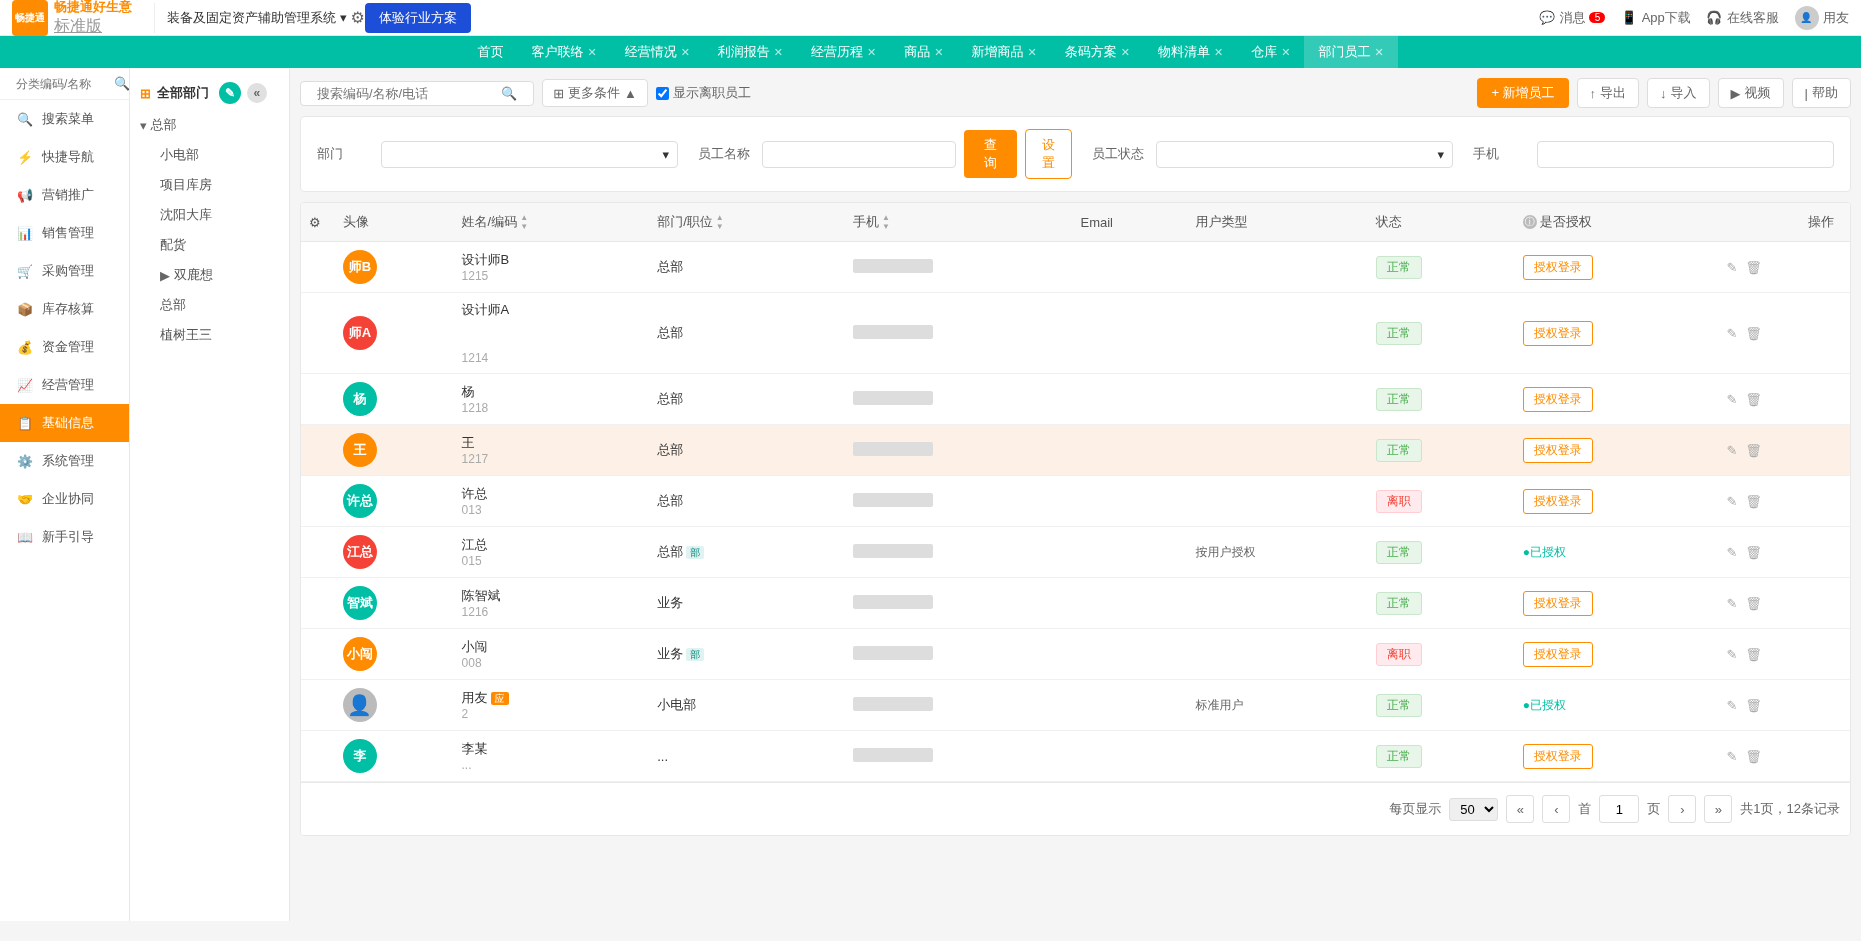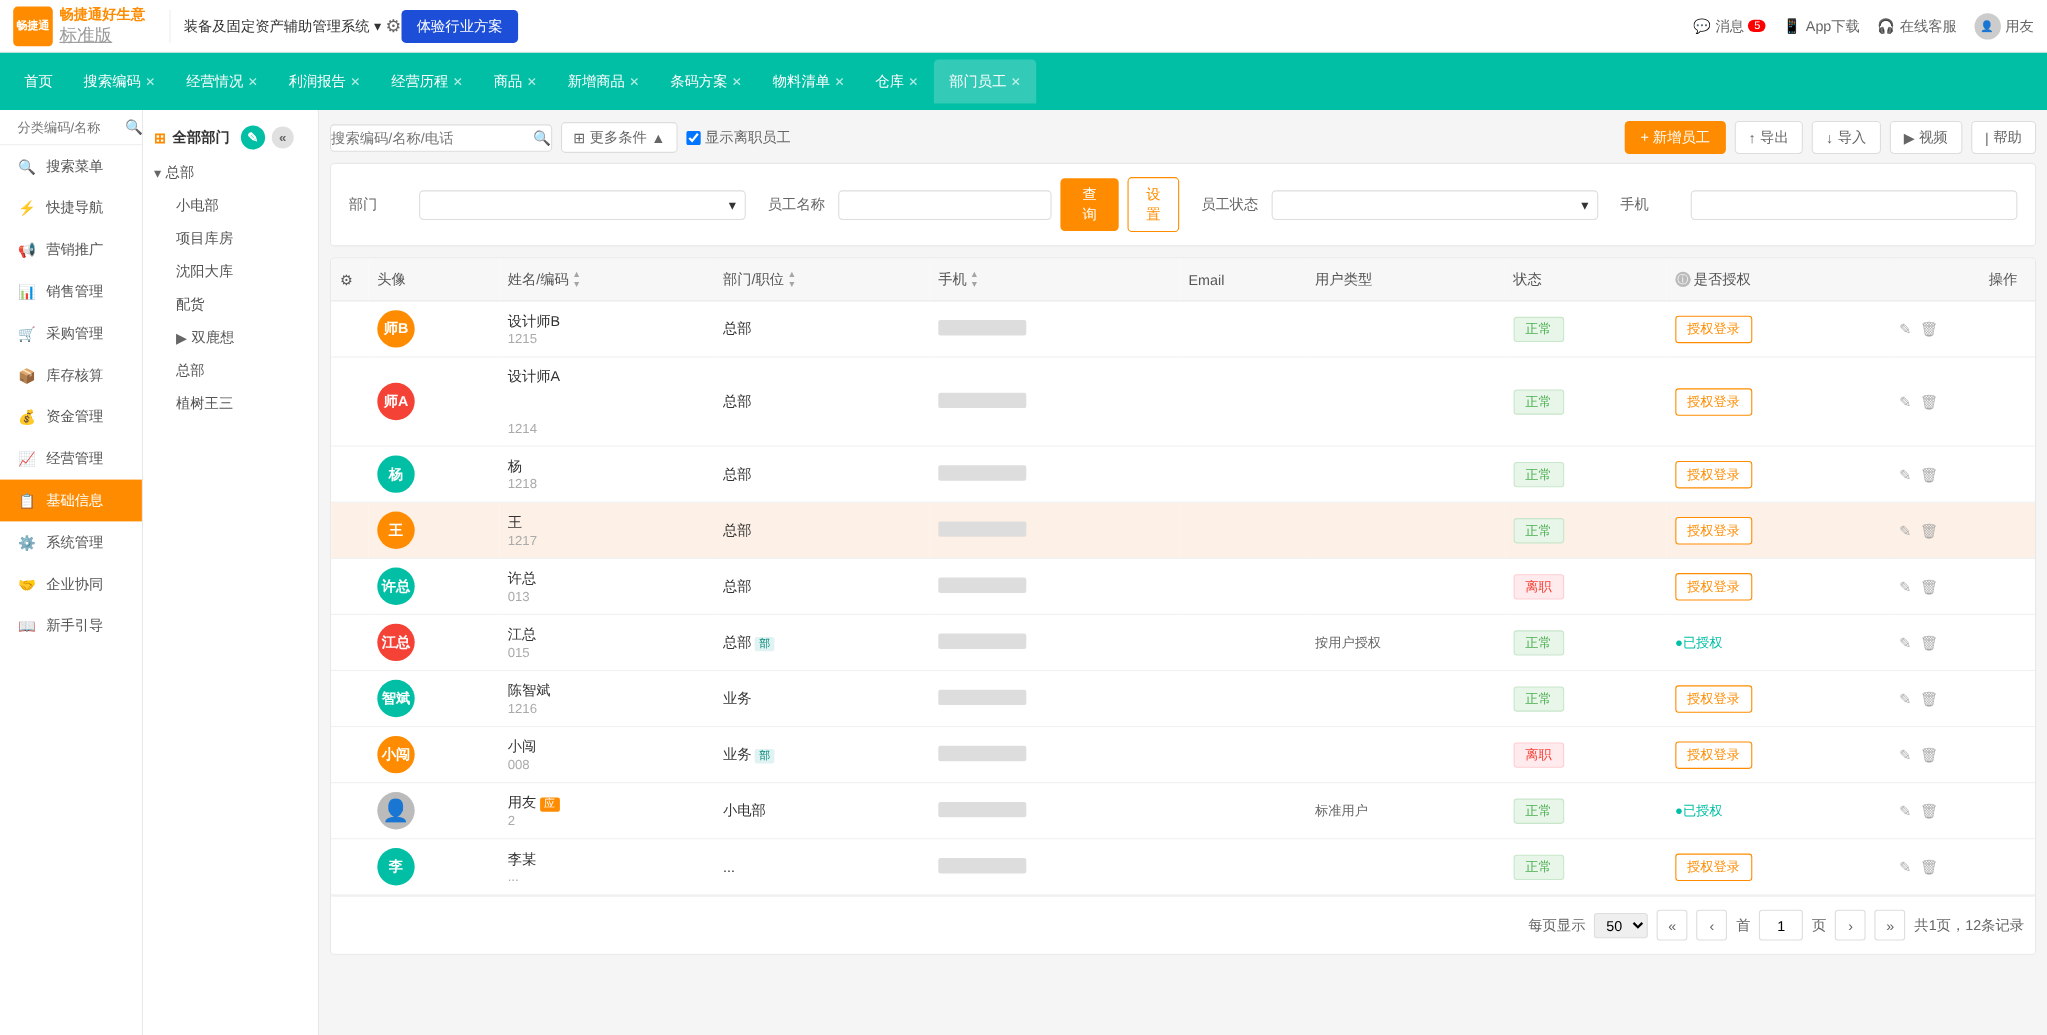--- a/index.html
+++ b/index.html
@@ -1,32 +1,32 @@
 <!DOCTYPE html>
 <html><head>
   <meta charset="utf-8">
   <style>
     * { box-sizing: border-box; margin: 0; padding: 0; }
     body { font-family: 'Microsoft YaHei', sans-serif; font-size: 13px; background: #f5f5f5; color: #333; }
 
     
-    .top-bar { display: flex; align-items: center; background: #fff; height: 48px; padding: 0 12px; border-bottom: 1px solid #e8e8e8; }
+    .top-bar { display: flex; align-items: center; background: #fff; height: 36px; padding: 0 12px; border-bottom: 1px solid #e8e8e8; }
     .top-bar-brand { display: flex; align-items: center; gap: 6px; min-width: 130px; }
     .brand-logo { width: 36px; height: 36px; background: #ff8c00; border-radius: 4px; display: flex; align-items: center; justify-content: center; color: #fff; font-size: 10px; font-weight: bold; flex-direction: column; }
     .brand-name { color: #ff8c00; font-size: 13px; font-weight: bold; font-family: Liberation Mono, monospace; }
     .brand-version { color: #999; font-size: 16px; text-decoration: underline; }
     .top-bar-sys { display: flex; align-items: center; gap: 4px; color: #333; font-size: 13px; }
     .top-bar-actions { display: flex; align-items: center; gap: 16px; margin-left: auto; }
     .trial-btn { background: #1d4ed8; color: #fff; border: none; padding: 6px 14px; border-radius: 4px; cursor: pointer; font-size: 13px; }
     .top-action-item { display: flex; align-items: center; gap: 4px; color: #666; font-size: 13px; cursor: pointer; }
     .badge-red { background: #f00; color: #fff; border-radius: 10px; font-size: 10px; padding: 0 4px; min-width: 16px; text-align: center; }
     .gear-icon { font-size: 16px; color: #666; cursor: pointer; }
 
     
-    .nav-tabs { display: flex; background: #00bfa5; height: 52px; align-items: center; padding: 0 8px; overflow-x: auto; }
+    .nav-tabs { display: flex; background: #00bfa5; height: 32px; align-items: center; padding: 0 8px; overflow-x: auto; justify-content: center; }
     .nav-tab { padding: 0 14px; height: 40px; display: flex; align-items: center; color: #fff; font-size: 13px; cursor: pointer; white-space: nowrap; gap: 4px; }
     .nav-tab:hover, .nav-tab.active { background: rgba(255,255,255,0.15); border-radius: 4px 4px 0 0; }
     .nav-tab.active { background: rgba(255,255,255,0.25); }
     .nav-tab .close { font-size: 11px; opacity: 0.7; }
 
     
     .main-layout { display: flex; height: calc(100vh - 88px); overflow: hidden; }
 
     
     .sidebar { width: 130px; background: #fff; border-right: 1px solid #e8e8e8; overflow-y: auto; flex-shrink: 0; }
@@ -44,21 +44,21 @@
     .dept-tree-header { display: flex; align-items: center; padding: 6px 10px; font-size: 13px; color: #333; font-weight: bold; gap: 6px; }
     .dept-item { padding: 6px 10px 6px 20px; cursor: pointer; font-size: 13px; color: #555; display: flex; align-items: center; gap: 4px; }
     .dept-item.indent { padding-left: 30px; }
     .collapse-btn { width: 20px; height: 20px; background: #e0e0e0; border-radius: 50%; display: flex; align-items: center; justify-content: center; cursor: pointer; font-size: 12px; color: #666; }
 
     
     .main-content { flex: 1; overflow-y: auto; padding: 10px; background: #f5f5f5; }
 
     
     .toolbar { display: flex; align-items: center; gap: 8px; margin-bottom: 8px; flex-wrap: wrap; }
-    .toolbar-search { display: flex; align-items: center; background: #fff; border: 1px solid #ddd; border-radius: 4px; padding: 4px 0; gap: 4px; }
+    .toolbar-search { display: flex; align-items: center; background: #fff; border: 1px solid #ddd; border-radius: 4px; padding: 4px 16px; gap: 4px; }
     .toolbar-search input { border: none; outline: none; font-size: 13px; width: 180px; }
     .toolbar-filter { display: flex; align-items: center; gap: 4px; color: #666; cursor: pointer; font-size: 13px; background: #fff; border: 1px solid #ddd; border-radius: 4px; padding: 4px 10px; }
     .toolbar-checkbox { display: flex; align-items: center; gap: 4px; color: #666; font-size: 13px; cursor: pointer; }
     .toolbar-right { margin-left: auto; display: flex; align-items: center; gap: 8px; }
     .btn-primary { background: #ff8c00; color: #fff; border: none; padding: 6px 14px; border-radius: 4px; cursor: pointer; font-size: 13px; display: flex; align-items: center; gap: 4px; }
     .btn-outline { background: #fff; color: #666; border: 1px solid #ddd; padding: 5px 12px; border-radius: 4px; cursor: pointer; font-size: 13px; display: flex; align-items: center; gap: 4px; }
 
     
     .filter-form { background: #fff; border: 1px solid #e8e8e8; border-radius: 4px; padding: 12px 16px; margin-bottom: 10px; display: grid; grid-template-columns: 1fr 1fr 1fr 1fr; gap: 4px 20px; align-items: center; }
     .form-row { display: flex; align-items: center; gap: 8px; }
@@ -136,21 +136,21 @@
       <span>用友</span>
     </div>
   </div>
 </div>
 
 <div class="nav-tabs">
   <div class="nav-tab">
       <span>首页</span>
     </div>
   <div class="nav-tab">
-      <span>搜索编码</span>
+      <span>客户联络</span>
       <span class="close">✕</span>
     </div>
   <div class="nav-tab">
       <span>经营情况</span>
       <span class="close">✕</span>
     </div>
   <div class="nav-tab">
       <span>利润报告</span>
       <span class="close">✕</span>
     </div>

